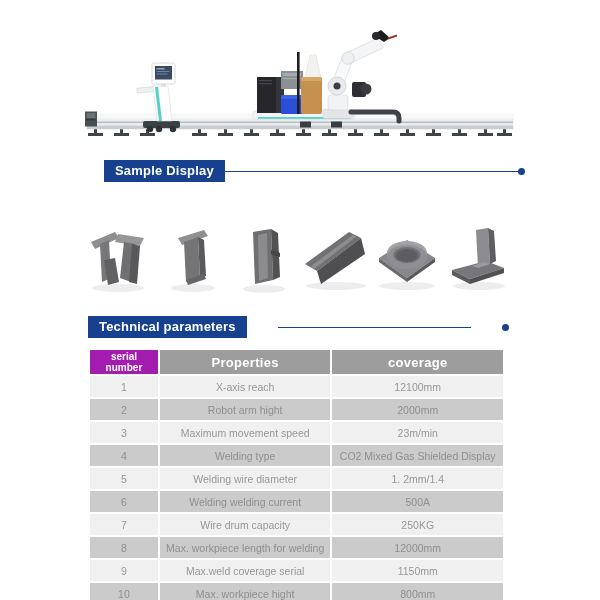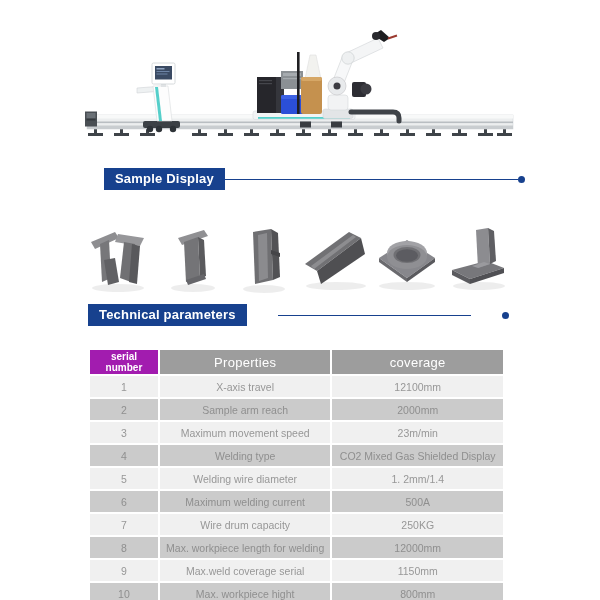--- a/index.html
+++ b/index.html
@@ -4,22 +4,22 @@
 <style>
   html, body { margin: 0; padding: 0; background: #ffffff; }
   body { width: 600px; height: 600px; font-family: "Liberation Sans", sans-serif; }
   .page { position: relative; width: 600px; height: 600px; overflow: hidden; background: #fff; }
 
   
   .machine-figure { position: absolute; left: 85px; top: 25px; width: 430px; height: 120px; }
 
   
   .section-header { position: absolute; left: 88px; width: 421px; display: flex; align-items: center; }
-  .section-header.sample { top: 168px; padding-left: 16px; }
-  .section-header.tech { top: 304px; gap: 31px; }
+  .section-header.sample { top: 160px; padding-left: 16px; }
+  .section-header.tech { top: 316px; gap: 31px; }
   .header-chip {
     background: #17418e; color: #ffffff; font-size: 13px; font-weight: bold;
     padding: 3px 11px 4px 11px; letter-spacing: 0.2px; white-space: nowrap;
   }
   .header-line { flex: 1; height: 1px; background: #17418e; }
   .header-dot { width: 7px; height: 7px; border-radius: 50%; background: #17418e; flex: 0 0 auto; }
 
   
   .samples-row {
     position: absolute; left: 88px; top: 214px; width: 424px; height: 88px;
@@ -27,21 +27,21 @@
   }
   .sample-cell { width: 66px; height: 84px; }
   .sample-cell svg { width: 100%; height: 100%; display: block; }
 
   
   .params-table {
     position: absolute; left: 88px; top: 348px; width: 417px;
     border-collapse: separate; border-spacing: 2px; background: #ffffff;
     table-layout: fixed;
   }
-  .params-table th { color: #ffffff; font-weight: normal; text-align: center; vertical-align: middle; height: 20px; padding: 1px 2px; }
+  .params-table th { color: #ffffff; font-weight: bold; text-align: center; vertical-align: middle; height: 20px; padding: 1px 2px; }
   .params-table th.col-serial { background: #a21caf; font-size: 10px; font-weight: bold; }
   .params-table th.col-main { background: #9d9d9d; font-size: 13px; letter-spacing: 0.3px; }
   .params-table td {
     color: #979797; font-size: 10.5px; text-align: center; vertical-align: middle;
     height: 19px; padding: 1px 4px; overflow: hidden; white-space: nowrap;
   }
   .params-table tbody tr:nth-child(odd) td { background: #f0f0f0; }
   .params-table tbody tr:nth-child(even) td { background: #cbcbcb; color: #8f8f8f; }
 </style>
 </head>
@@ -260,46 +260,46 @@
     <thead>
       <tr>
         <th class="col-serial">serial number</th>
         <th class="col-main">Properties</th>
         <th class="col-main">coverage</th>
       </tr>
     </thead>
     <tbody>
       <tr>
         <td>1</td>
-        <td>X-axis travel</td>
+        <td>X-axis reach</td>
         <td>12100mm</td>
       </tr>
       <tr>
         <td>2</td>
-        <td>Sample arm reach</td>
+        <td>Robot arm hight</td>
         <td>2000mm</td>
       </tr>
       <tr>
         <td>3</td>
         <td>Maximum movement speed</td>
         <td>23m/min</td>
       </tr>
       <tr>
         <td>4</td>
         <td>Welding type</td>
         <td>CO2 Mixed Gas Shielded Display</td>
       </tr>
       <tr>
         <td>5</td>
         <td>Welding wire diameter</td>
         <td>1. 2mm/1.4</td>
       </tr>
       <tr>
         <td>6</td>
-        <td>Maximum welding current</td>
+        <td>Welding welding current</td>
         <td>500A</td>
       </tr>
       <tr>
         <td>7</td>
         <td>Wire drum capacity</td>
         <td>250KG</td>
       </tr>
       <tr>
         <td>8</td>
         <td>Max. workpiece length for welding</td>

